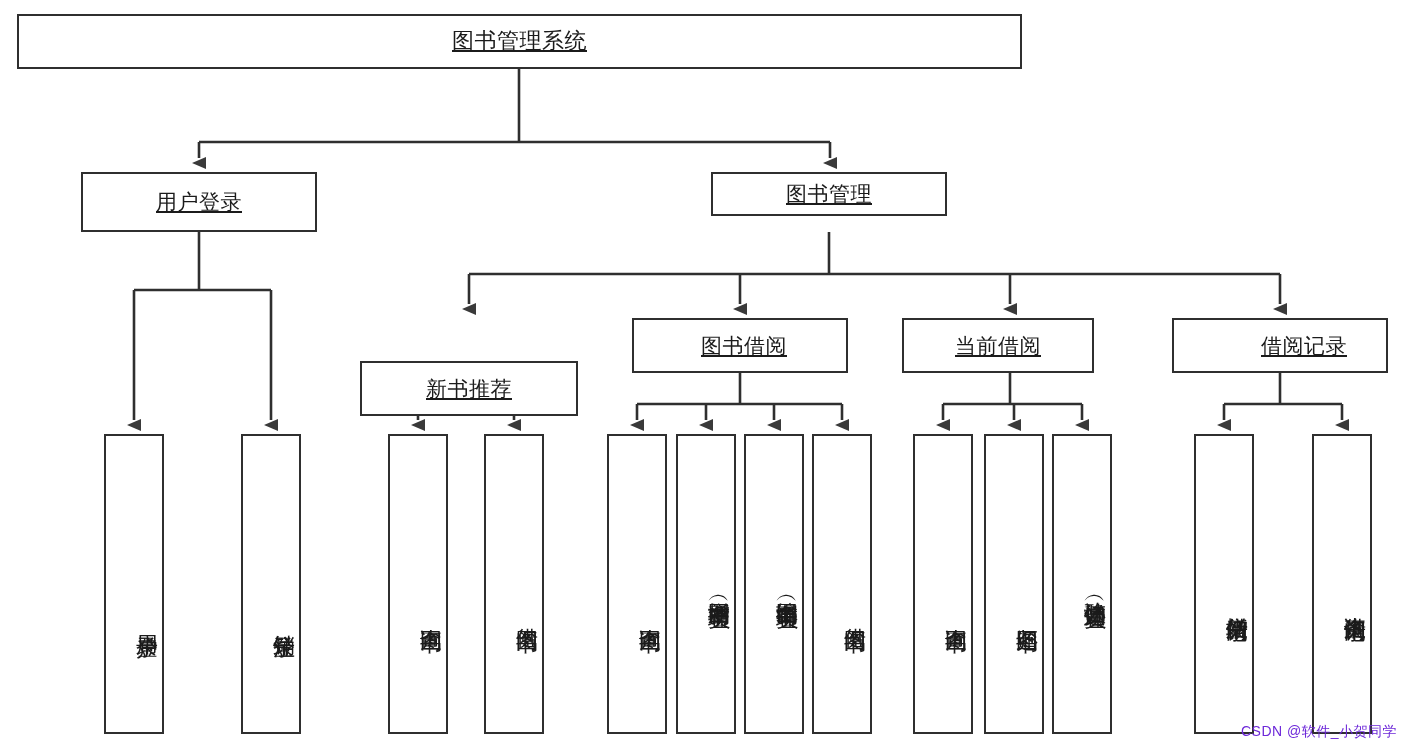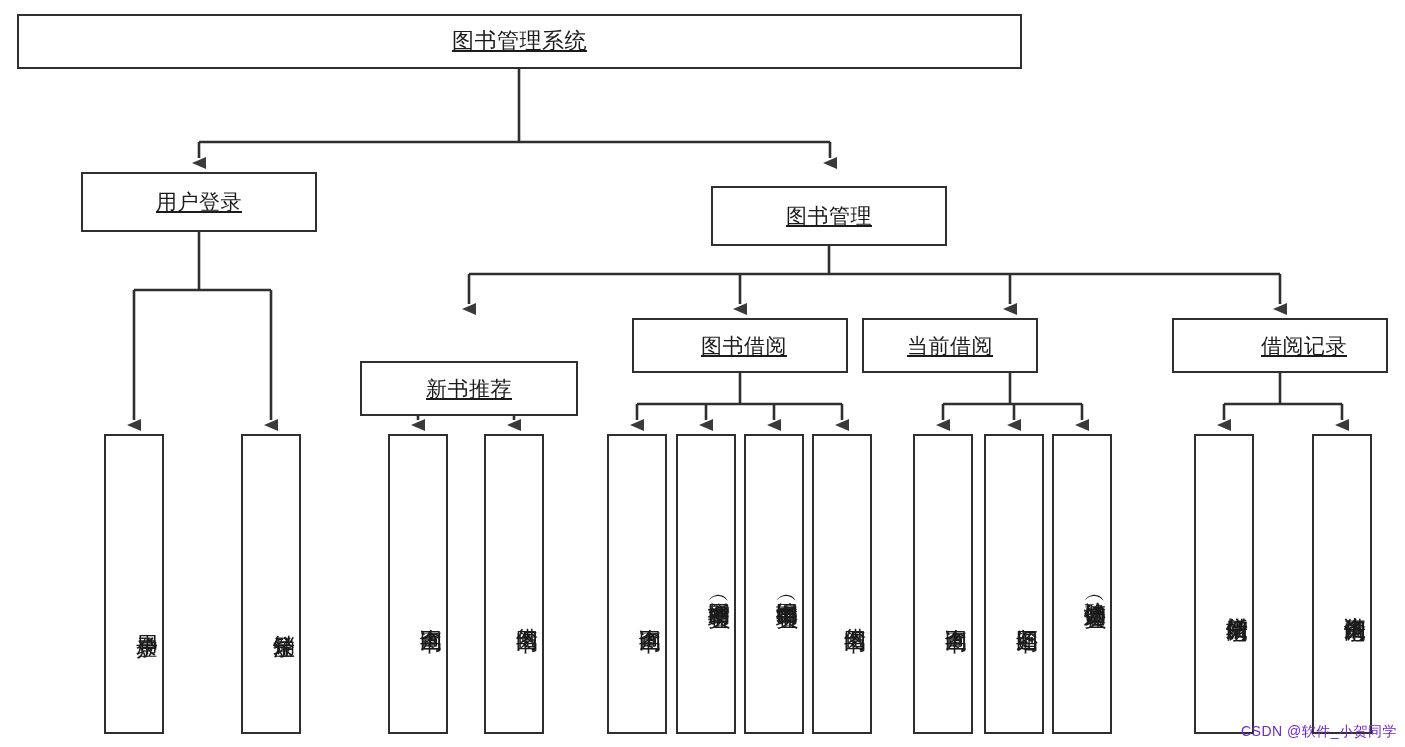--- a/index.html
+++ b/index.html
@@ -106,31 +106,31 @@
     </g>
   </svg>
 
   <div class="node h root" style="left:17px;top:14px;width:1005px;height:55px;">
     <span>图书管理系统</span>
   </div>
 
   <div class="node h" style="left:81px;top:172px;width:236px;height:60px;">
     <span>用户登录</span>
   </div>
-  <div class="node h" style="left:711px;top:172px;width:236px;height:60px;margin-top:14px;">
+  <div class="node h" style="left:711px;top:172px;width:236px;height:44px;">
     <span>图书管理</span>
   </div>
 
   <div class="node h" style="left:360px;top:318px;width:218px;height:55px;margin-top:43px;">
     <span>新书推荐</span>
   </div>
   <div class="node h" style="left:632px;top:318px;width:216px;height:55px;padding-left:8px;">
     <span>图书借阅</span>
   </div>
-  <div class="node h" style="left:862px;top:318px;width:176px;height:55px;">
+  <div class="node h" style="left:902px;top:318px;width:192px;height:55px;">
     <span>当前借阅</span>
   </div>
   <div class="node h" style="left:1172px;top:318px;width:216px;height:55px;padding-left:48px;">
     <span>借阅记录</span>
   </div>
 
   <div class="node v" style="left:104px;top:434px;width:60px;height:300px;padding-top:70px;">
     <span>用户登录</span>
   </div>
   <div class="node v" style="left:241px;top:434px;width:60px;height:300px;padding-top:70px;">

